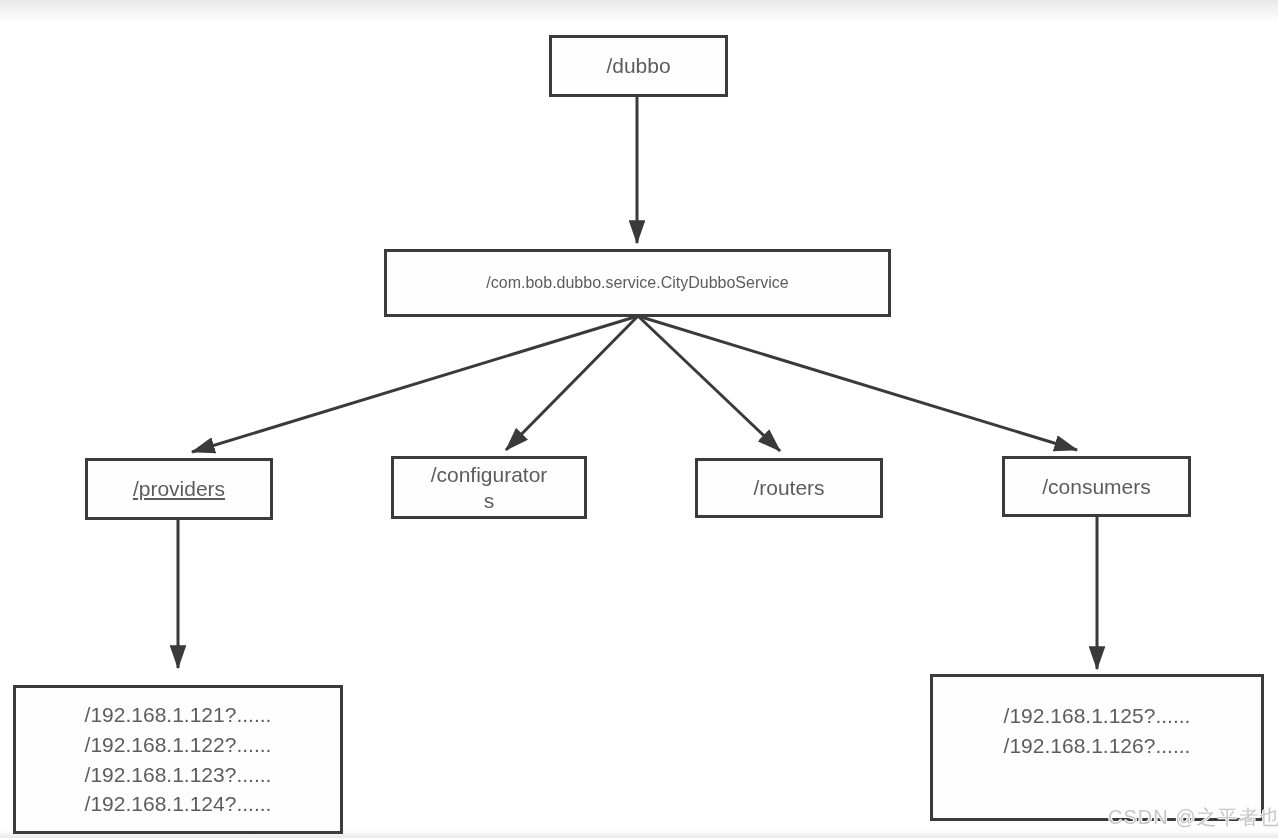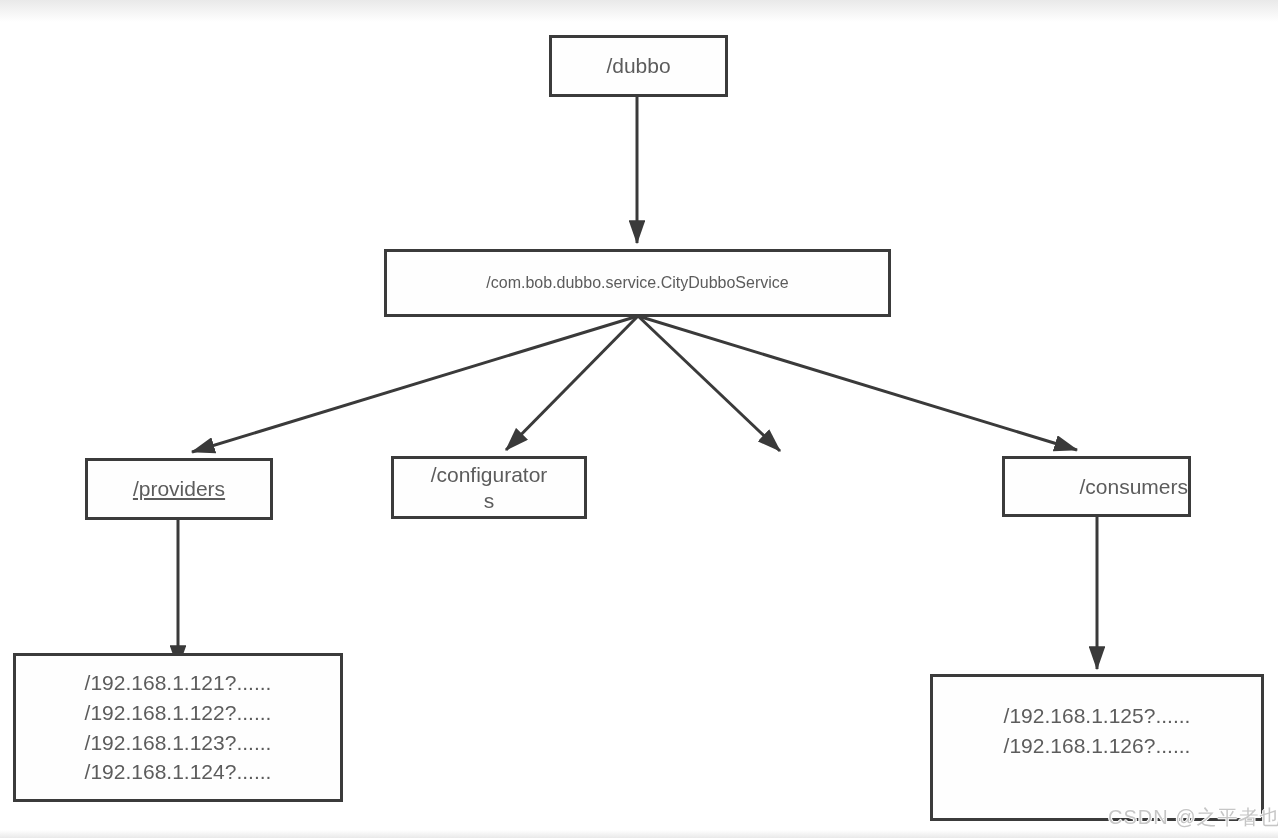--- a/index.html
+++ b/index.html
@@ -44,26 +44,26 @@
     text-align: center;
     font-size: 21px;
     white-space: pre-line;
     line-height: 1.32;
   }
   .node-dubbo         { left: 549px; top: 35px;  width: 179px; height: 62px; }
   .node-service       { left: 384px; top: 249px; width: 507px; height: 68px; font-size: 16px; }
   .node-providers     { left: 85px;  top: 458px; width: 188px; height: 62px; text-decoration: underline; }
   .node-configurators { left: 391px; top: 456px; width: 196px; height: 63px; line-height: 1.22; }
   .node-routers       { left: 695px; top: 458px; width: 188px; height: 60px; }
-  .node-consumers     { left: 1002px;top: 456px; width: 189px; height: 61px; justify-content: flex-end; }
+  .node-consumers     { left: 1002px;top: 456px; width: 189px; height: 61px; }
   .node-addr {
     line-height: 1.42;
     font-size: 21px;
   }
-  .node-provider-addrs { left: 13px;  top: 653px; width: 330px; height: 149px; }
+  .node-provider-addrs { left: 13px;  top: 685px; width: 330px; height: 149px; }
   .node-consumer-addrs { left: 930px; top: 674px; width: 334px; height: 147px; align-items: flex-start; padding-top: 24px; }
   .watermark {
     position: absolute;
     left: 1108px;
     top: 804px;
     font-size: 20px;
     color: #c6c6c6;
     letter-spacing: 1px;
     white-space: nowrap;
     text-shadow: 0 1px 0 #ffffff, 1px 0 0 #ffffff, -1px 0 0 #ffffff, 0 -1px 0 #ffffff;
@@ -102,20 +102,23 @@
 
   <div class="node node-providers">
     <span>/providers</span>
   </div>
 
   <div class="node node-configurators">
     <span>/configurator
 s</span>
   </div>
 
+  <div class="node node-routers">
+    <span>/routers</span>
+  </div>
 
   <div class="node node-consumers">
     <span>/consumers</span>
   </div>
 
   <div class="node node-addr node-provider-addrs">
     <span>/192.168.1.121?......
 /192.168.1.122?......
 /192.168.1.123?......
 /192.168.1.124?......</span>

